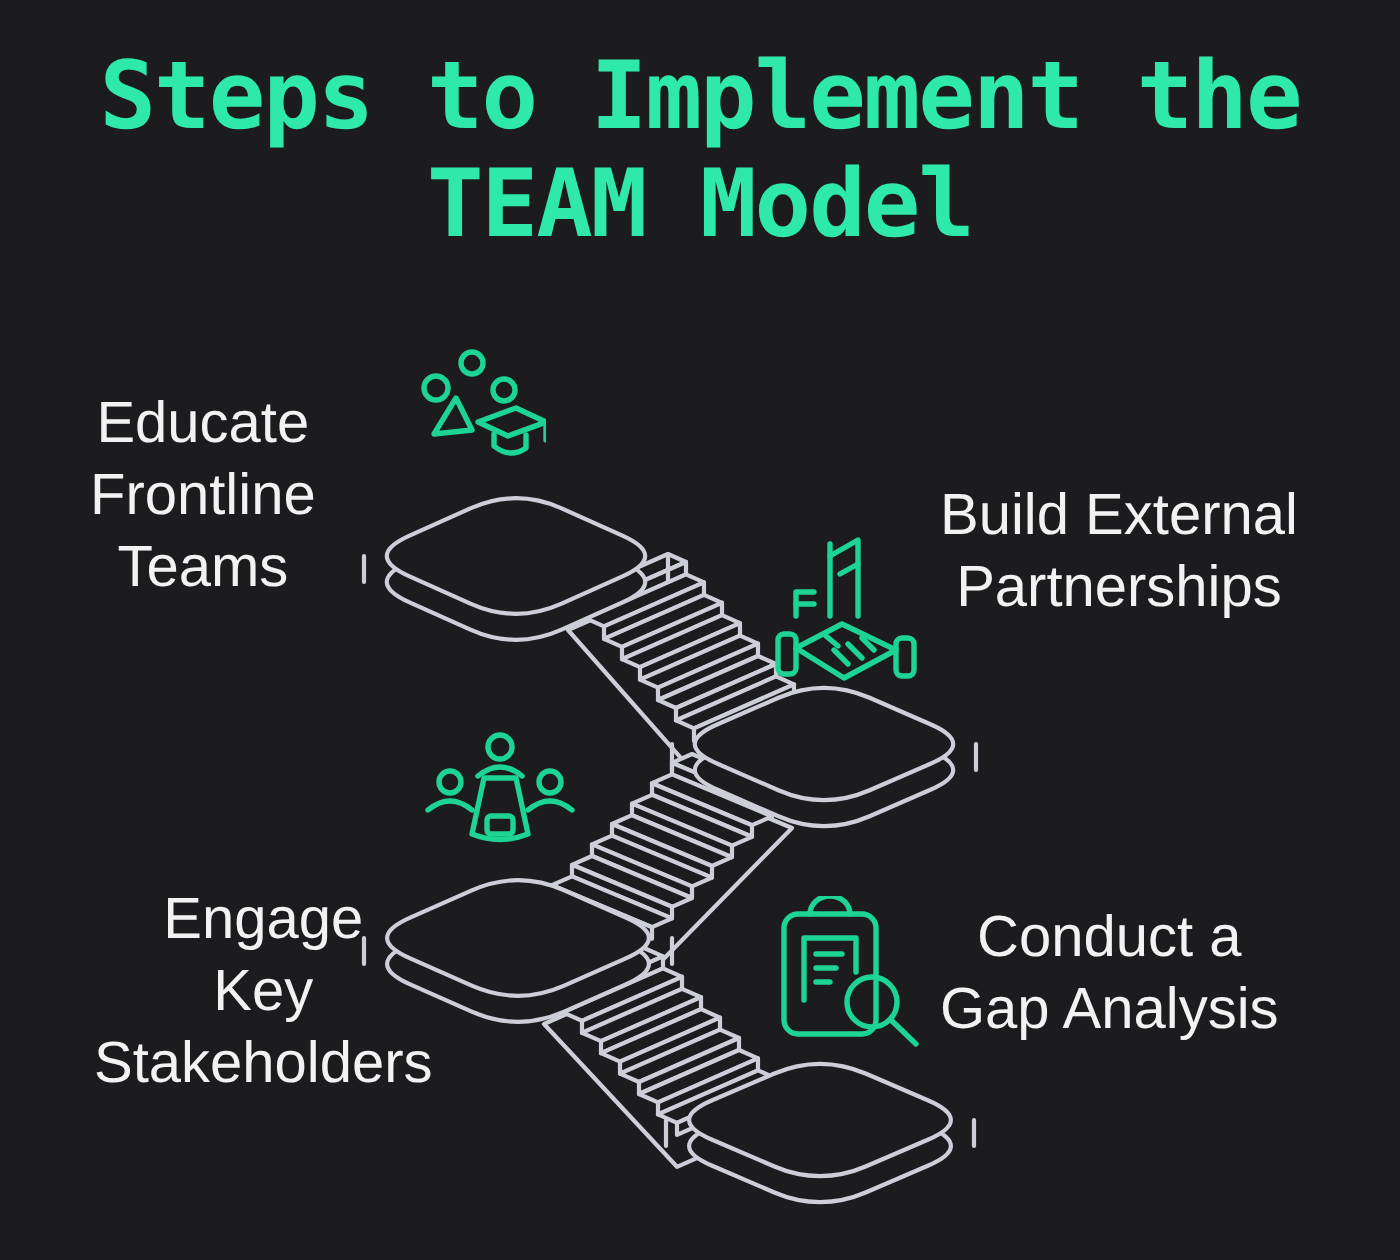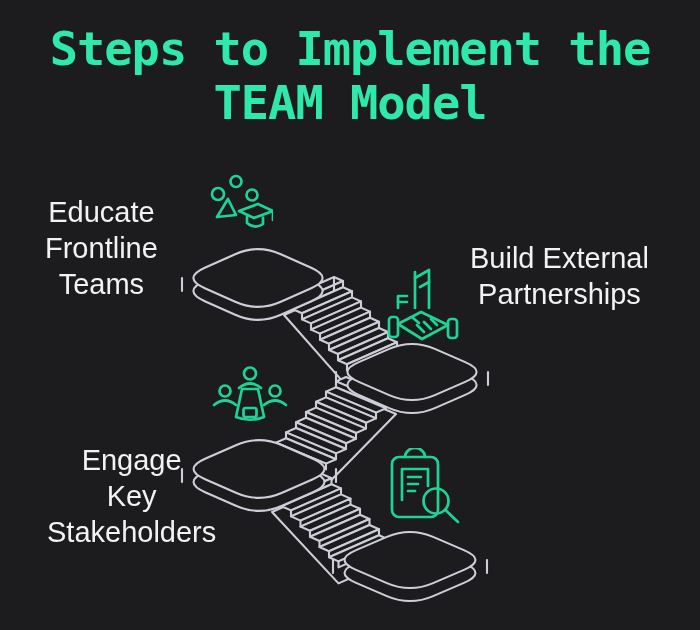--- a/index.html
+++ b/index.html
@@ -107,20 +107,22 @@
   </div>
 
   <div class="step-label lbl-1">Educate
 Frontline
 Teams</div>
   <div class="step-label lbl-2">Build External
 Partnerships</div>
   <div class="step-label lbl-3">Engage
 Key
 Stakeholders</div>
+  <div class="step-label lbl-4">Conduct a
+Gap Analysis</div>
 
   <svg class="icon" style="left:203px; top:174px;" width="70" height="62" viewBox="0 0 70 62">
     <circle cx="33" cy="7.5" r="5.5"></circle>
     <circle cx="15" cy="20" r="6"></circle>
     <circle cx="49" cy="21" r="5.5"></circle>
     <path d="M14,43 L25,25 L33,41 Z"></path>
     <path d="M36,37 L55,30 L70,37 L51,44 Z"></path>
     <path d="M70,37 l0,9"></path>
     <path d="M44,43 l0,6 q8,6.5 16,1 l0,-6.5"></path>
   </svg>

